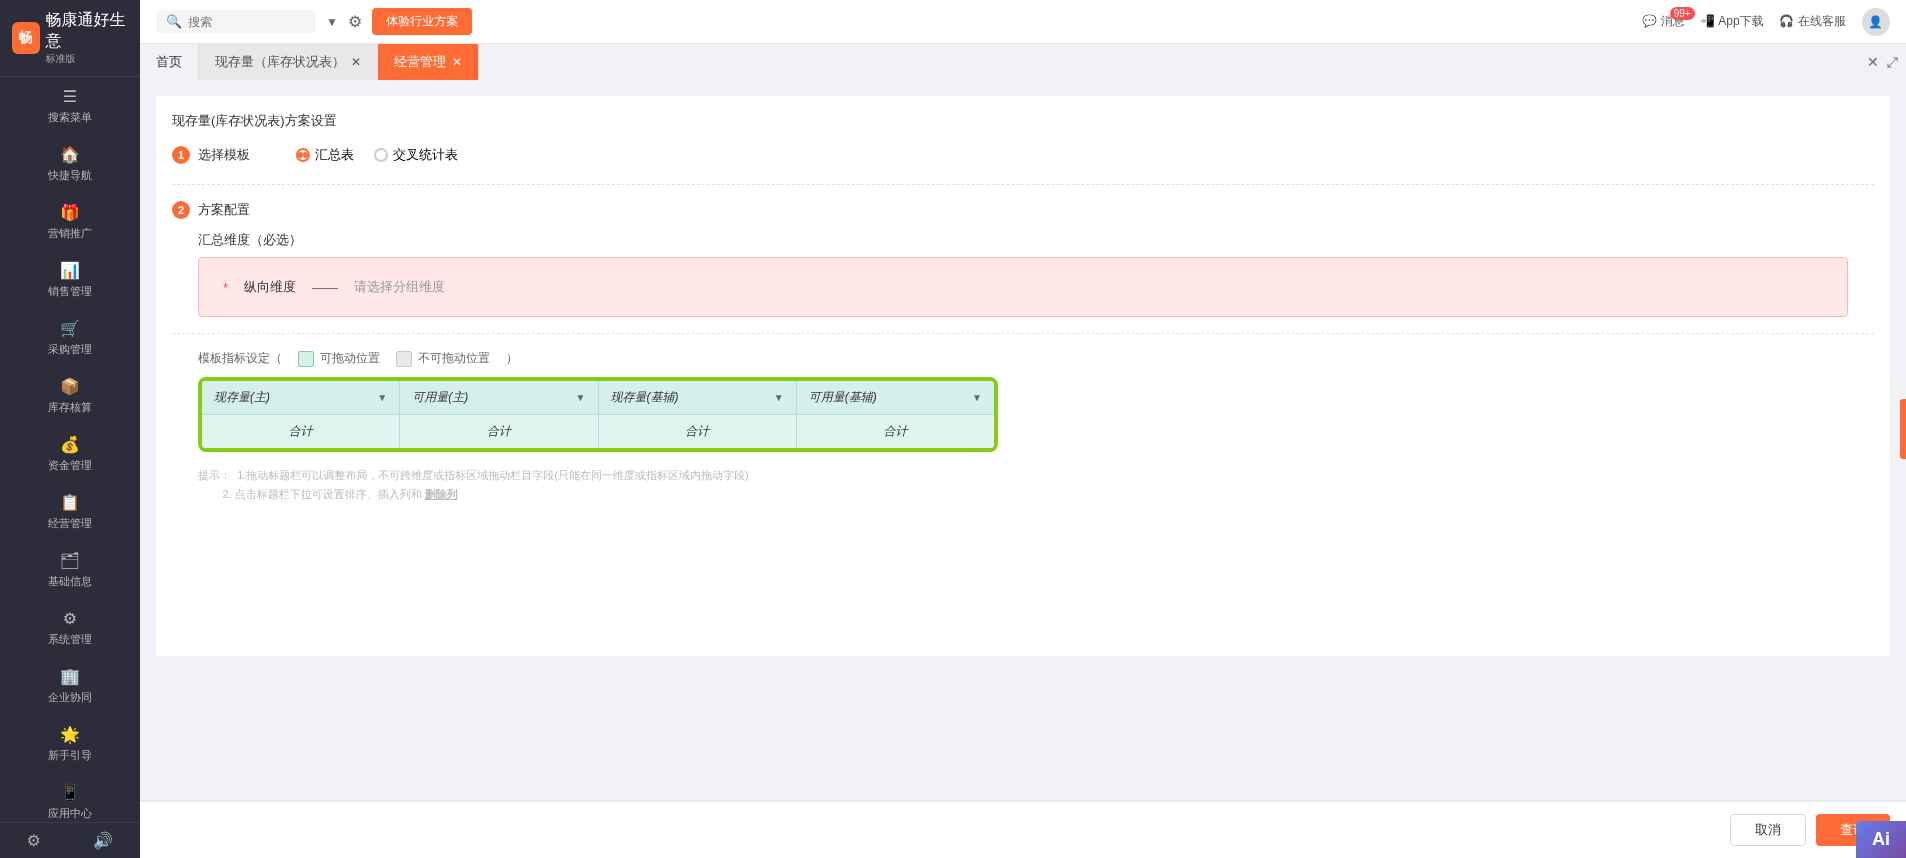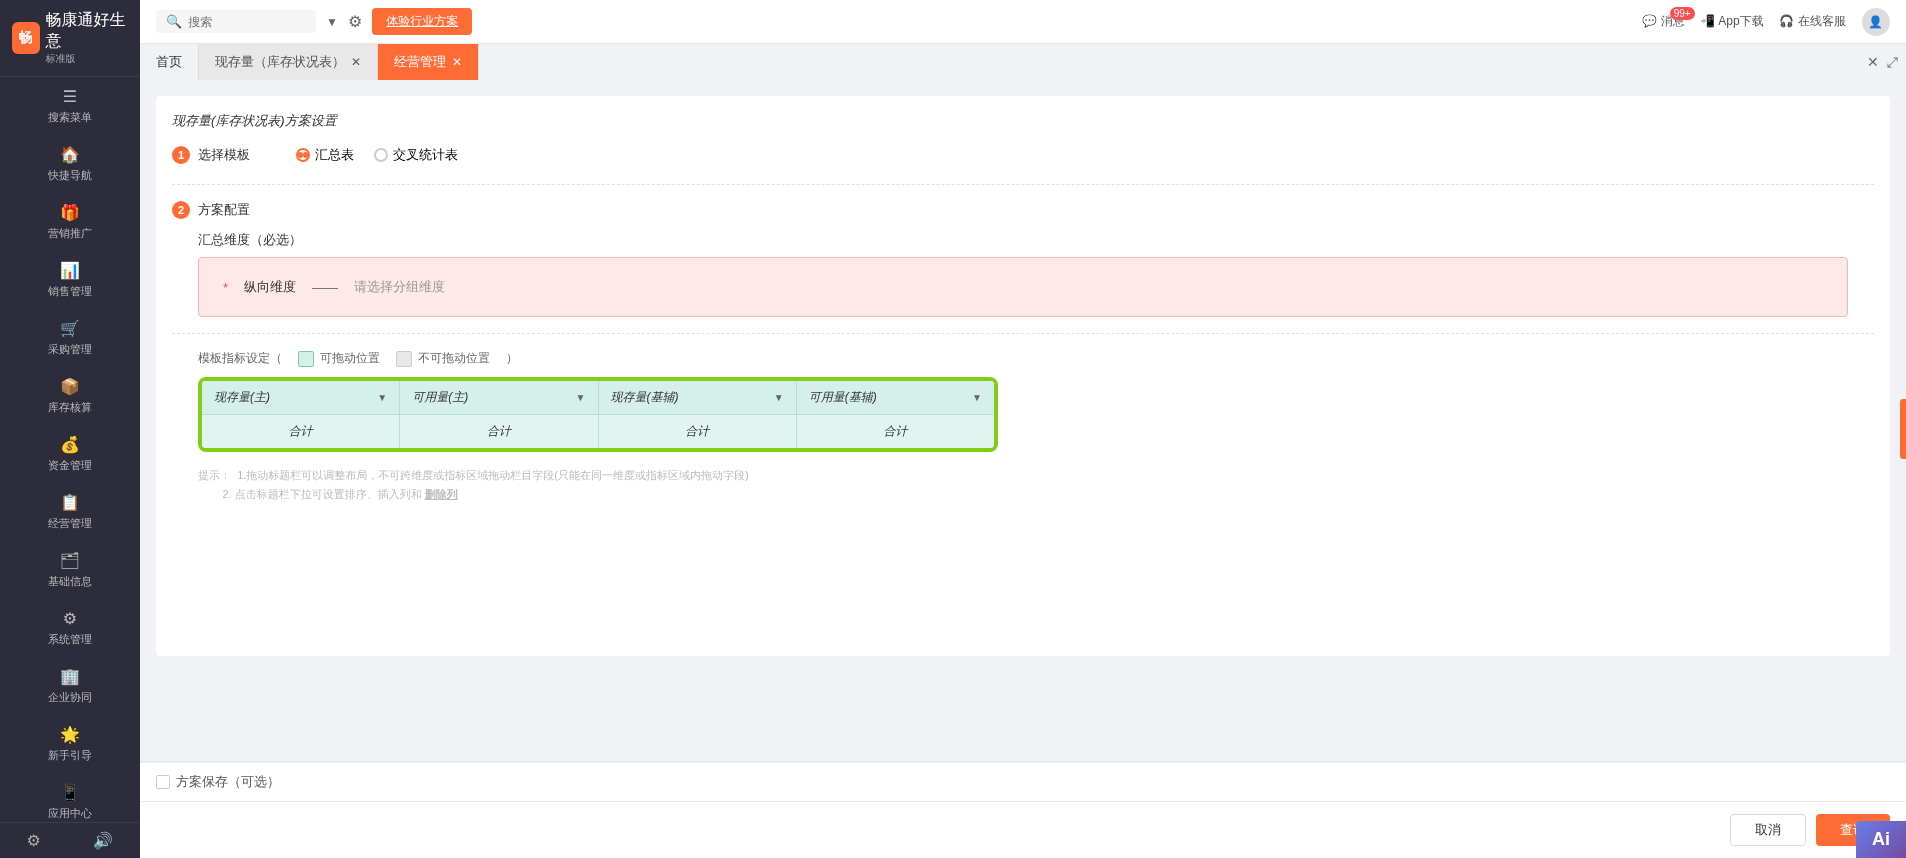--- a/index.html
+++ b/index.html
@@ -69,21 +69,21 @@
       width: 160px;
     }
     .topbar-search input {
       border: none; background: transparent; outline: none; font-size: 12px; width: 100px;
     }
     .topbar-dropdown { color: #666; cursor: pointer; font-size: 12px; }
     .topbar-gear { color: #666; cursor: pointer; font-size: 16px; }
     .topbar-trial-btn {
       background: #ff6b35; color: white;
       border: none; border-radius: 4px;
-      padding: 5px 14px; cursor: pointer; font-size: 12px; text-decoration: underline;
+      padding: 5px 14px; cursor: pointer; font-size: 12px;
     }
     .topbar-spacer { flex: 1; }
     .topbar-right { display: flex; align-items: center; gap: 16px; color: #555; font-size: 12px; }
     .topbar-badge-wrap { position: relative; }
     .topbar-badge {
       background: #ff4d4f; color: white; font-size: 10px;
       border-radius: 8px; padding: 1px 4px;
       position: absolute; top: -6px; right: -10px;
     }
 
@@ -116,21 +116,21 @@
     }
 
     
     .panel {
       background: white;
       border-radius: 4px;
       min-height: 560px;
       padding: 16px;
     }
 
-    .panel-title { font-size: 13px; color: #333; margin-bottom: 16px; font-style: italic; }
+    .panel-title { font-size: 13px; color: #333; margin-bottom: 16px; }
 
     
     .step-section { margin-bottom: 20px; }
     .step-header {
       display: flex; align-items: center; gap: 8px; margin-bottom: 12px;
     }
     .step-num {
       width: 18px; height: 18px; border-radius: 50%;
       background: #ff6b35; color: white;
       font-size: 11px; display: flex; align-items: center; justify-content: center;
@@ -478,24 +478,20 @@
             <p style="margin-top:4px;">&nbsp;&nbsp;&nbsp;&nbsp;&nbsp;&nbsp;&nbsp;
               <span>2. 点击标题栏下拉可设置排序、插入列和</span>
               <span class="tips-link">删除列</span>
             </p>
           </div>
         </div>
       </div>
     </div>
 
     <div style="background:white;border-top:1px solid #e8e8e8;">
-      <div class="save-option">
-        <div class="checkbox"></div>
-        <span>方案保存（可选）</span>
-      </div>
       <div class="footer-actions">
         <button class="btn-cancel">取消</button>
         <button class="btn-query">查询</button>
       </div>
     </div>
   </div>
 </div>
 
 <div class="right-handle"></div>
 

